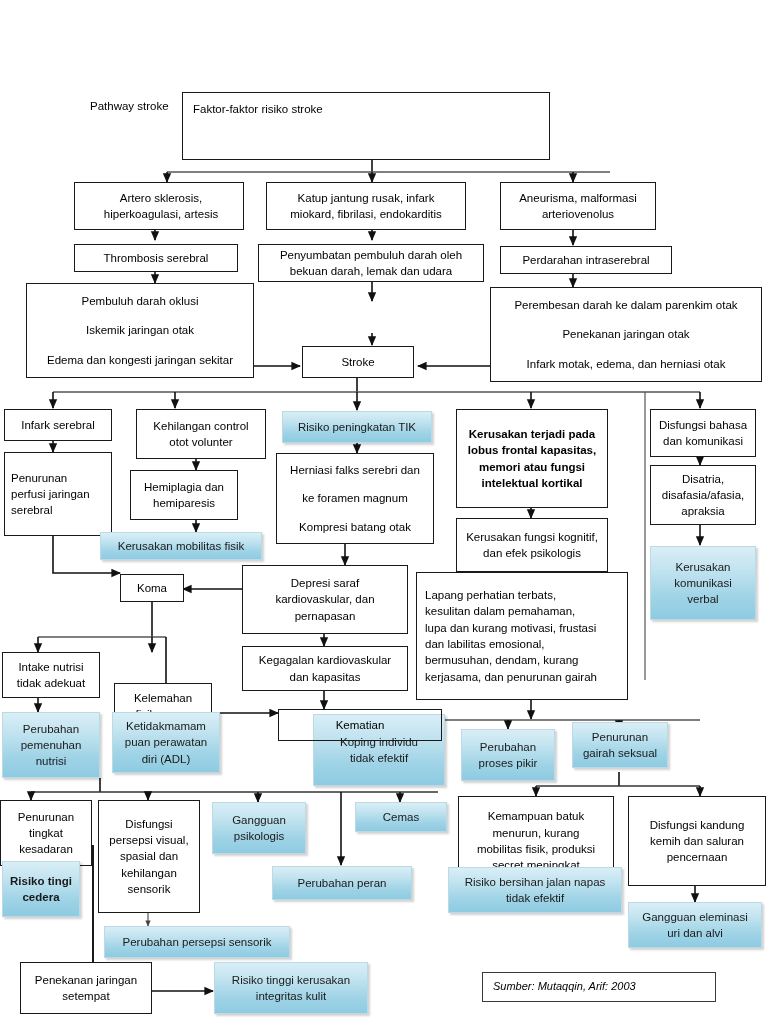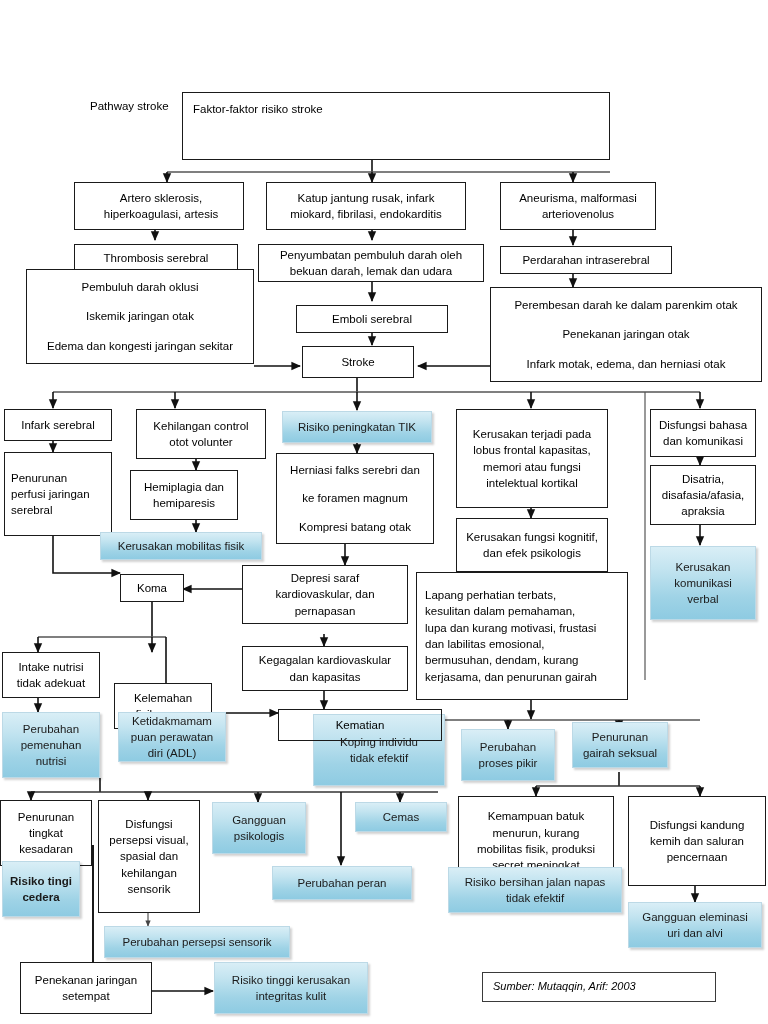--- a/index.html
+++ b/index.html
@@ -149,21 +149,21 @@
       <path d="M536,886 L536,902" marker-end="url(#ah)"></path>
       <path d="M695,886 L695,902" marker-end="url(#ah)"></path>
     </g>
     <g stroke="#111" stroke-width="1.6" fill="none">
       <path d="M93,845 L93,985 L120,985" marker-end="url(#ah)"></path>
     </g>
   </svg>
 
   <div class="label" style="left:90px;top:100px;">Pathway stroke</div>
 
-  <div class="node plain" style="left:182px;top:92px;width:428px;height:68px;justify-content:flex-start;padding-left:10px;align-items:flex-start;padding-top:8px;">
+  <div class="node plain" style="left:182px;top:92px;width:368px;height:68px;justify-content:flex-start;padding-left:10px;align-items:flex-start;padding-top:8px;">
     <span>Faktor-faktor risiko stroke</span>
   </div>
 
   <div class="node plain" style="left:74px;top:182px;width:170px;height:48px;justify-content:flex-start;padding-left:8px;">
     <span class="stack">
       <span class="ln">Artero sklerosis,</span>
       <span class="ln">hiperkoagulasi, artesis</span>
     </span>
   </div>
 
@@ -189,29 +189,26 @@
     <span class="stack">
       <span class="ln">Penyumbatan pembuluh darah oleh</span>
       <span class="ln">bekuan darah, lemak dan udara</span>
     </span>
   </div>
 
   <div class="node plain" style="left:500px;top:246px;width:172px;height:28px;">
     <span>Perdarahan intraserebral</span>
   </div>
 
-  <div class="node plain" style="left:26px;top:269px;width:228px;height:95px;flex-direction:column;justify-content:space-around;">
+  <div class="node plain" style="left:26px;top:283px;width:228px;height:95px;flex-direction:column;justify-content:space-around;">
     <span class="ln">Pembuluh darah oklusi</span>
     <span class="ln">Iskemik jaringan otak</span>
     <span class="ln">Edema dan kongesti jaringan sekitar</span>
   </div>
 
-  <div class="node plain" style="left:296px;top:305px;width:152px;height:28px;">
-    <span>Emboli serebral</span>
-  </div>
 
   <div class="node plain" style="left:490px;top:287px;width:272px;height:95px;flex-direction:column;justify-content:space-around;">
     <span class="ln">Perembesan darah ke dalam parenkim otak</span>
     <span class="ln">Penekanan jaringan otak</span>
     <span class="ln">Infark motak, edema, dan herniasi otak</span>
   </div>
 
   <div class="node plain" style="left:302px;top:346px;width:112px;height:32px;">
     <span>Stroke</span>
   </div>
@@ -250,21 +247,21 @@
   <div class="node grad" style="left:282px;top:411px;width:150px;height:32px;">
     <span>Risiko peningkatan TIK</span>
   </div>
 
   <div class="node plain" style="left:276px;top:453px;width:158px;height:91px;flex-direction:column;justify-content:space-around;">
     <span class="ln">Herniasi falks serebri dan</span>
     <span class="ln">ke foramen magnum</span>
     <span class="ln">Kompresi batang otak</span>
   </div>
 
-  <div class="node plain" style="left:456px;top:409px;width:152px;height:99px;">
+  <div class="node plain" style="left:456px;top:409px;width:152px;height:99px;font-weight:bold;">
     <span class="stack">
       <span class="ln">Kerusakan terjadi pada</span>
       <span class="ln">lobus frontal kapasitas,</span>
       <span class="ln">memori atau fungsi</span>
       <span class="ln">intelektual kortikal</span>
     </span>
   </div>
 
   <div class="node plain" style="left:456px;top:518px;width:152px;height:54px;">
     <span class="stack">
@@ -293,21 +290,21 @@
       <span class="ln">Kerusakan</span>
       <span class="ln">komunikasi</span>
       <span class="ln">verbal</span>
     </span>
   </div>
 
   <div class="node plain" style="left:120px;top:574px;width:64px;height:28px;">
     <span>Koma</span>
   </div>
 
-  <div class="node plain" style="left:242px;top:565px;width:166px;height:59px;">
+  <div class="node plain" style="left:242px;top:565px;width:166px;height:69px;">
     <span class="stack">
       <span class="ln">Depresi saraf</span>
       <span class="ln">kardiovaskular, dan</span>
       <span class="ln">pernapasan</span>
     </span>
   </div>
 
   <div class="node plain" style="left:242px;top:646px;width:166px;height:45px;">
     <span class="stack">
       <span class="ln">Kegagalan kardiovaskular</span>
@@ -341,21 +338,21 @@
   </div>
 
   <div class="node grad" style="left:2px;top:712px;width:98px;height:66px;">
     <span class="stack">
       <span class="ln">Perubahan</span>
       <span class="ln">pemenuhan</span>
       <span class="ln">nutrisi</span>
     </span>
   </div>
 
-  <div class="node grad" style="left:118px;top:712px;width:108px;height:50px;">
+  <div class="node grad" style="left:112px;top:712px;width:108px;height:61px;">
     <span class="stack">
       <span class="ln">Ketidakmamam</span>
       <span class="ln">puan perawatan</span>
       <span class="ln">diri (ADL)</span>
     </span>
   </div>
 
   <div class="node grad" style="left:313px;top:714px;width:132px;height:72px;z-index:1;">
     <span class="stack">
       <span class="ln">Koping individu</span>

